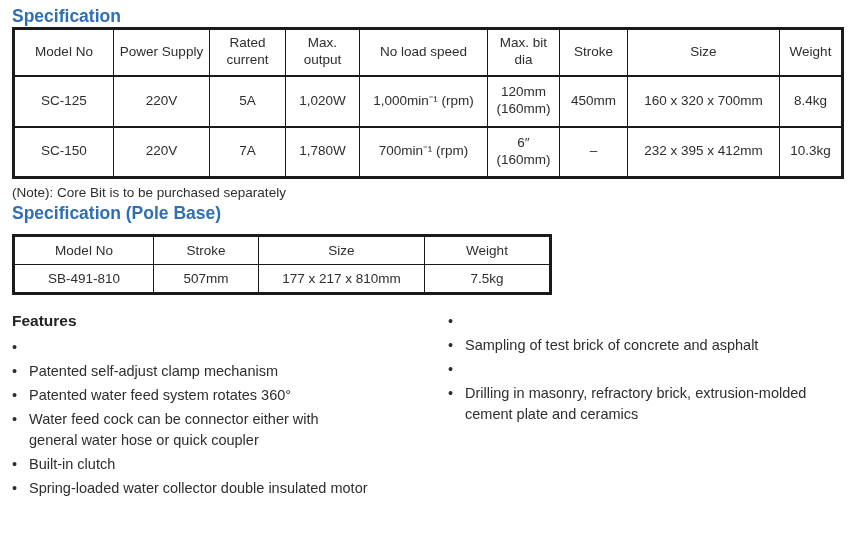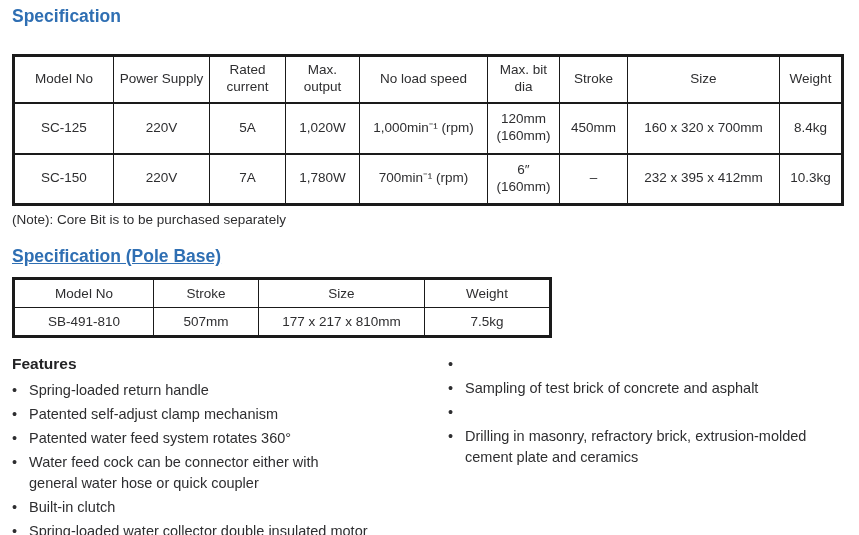--- a/index.html
+++ b/index.html
@@ -13,22 +13,22 @@
     width:859px;height:535px;overflow:hidden;
     font-family:"Liberation Sans",sans-serif;
     color:var(--ink);
     padding:5px 12px 0 12px;
   }
   .sec-heading{
     color:var(--accent);
     font-size:17.5px;font-weight:bold;
     line-height:22px;
   }
-  .sec-heading.first{margin-bottom:27px;}
-  .sec-heading.pole{margin-top:16px;text-decoration:underline;}
+  .sec-heading.first{margin-bottom:0;}
+  .sec-heading.pole{margin-top:0;}
 
   
   table{border-collapse:collapse;table-layout:fixed;}
   .t1{width:829px;border:3px solid var(--line);}
   .t1 th,.t1 td{
     border:1px solid var(--line);
     text-align:center;vertical-align:middle;
     font-size:13.5px;font-weight:normal;
     white-space:pre-line;line-height:1.25;
     padding:2px;color:var(--ink);
@@ -151,21 +151,20 @@
     </tr>
   </tbody>
 </table>
 
 <div class="two-col">
   <div class="col-left">
     <h3 class="list-heading">Features</h3>
     <ul class="plain">
       <li>
         <span class="bullet">•</span>
-        <span class="li-text">Spring-loaded return handle</span>
       </li>
       <li>
         <span class="bullet">•</span>
         <span class="li-text">Patented self-adjust clamp mechanism</span>
       </li>
       <li>
         <span class="bullet">•</span>
         <span class="li-text">Patented water feed system rotates 360°</span>
       </li>
       <li>

